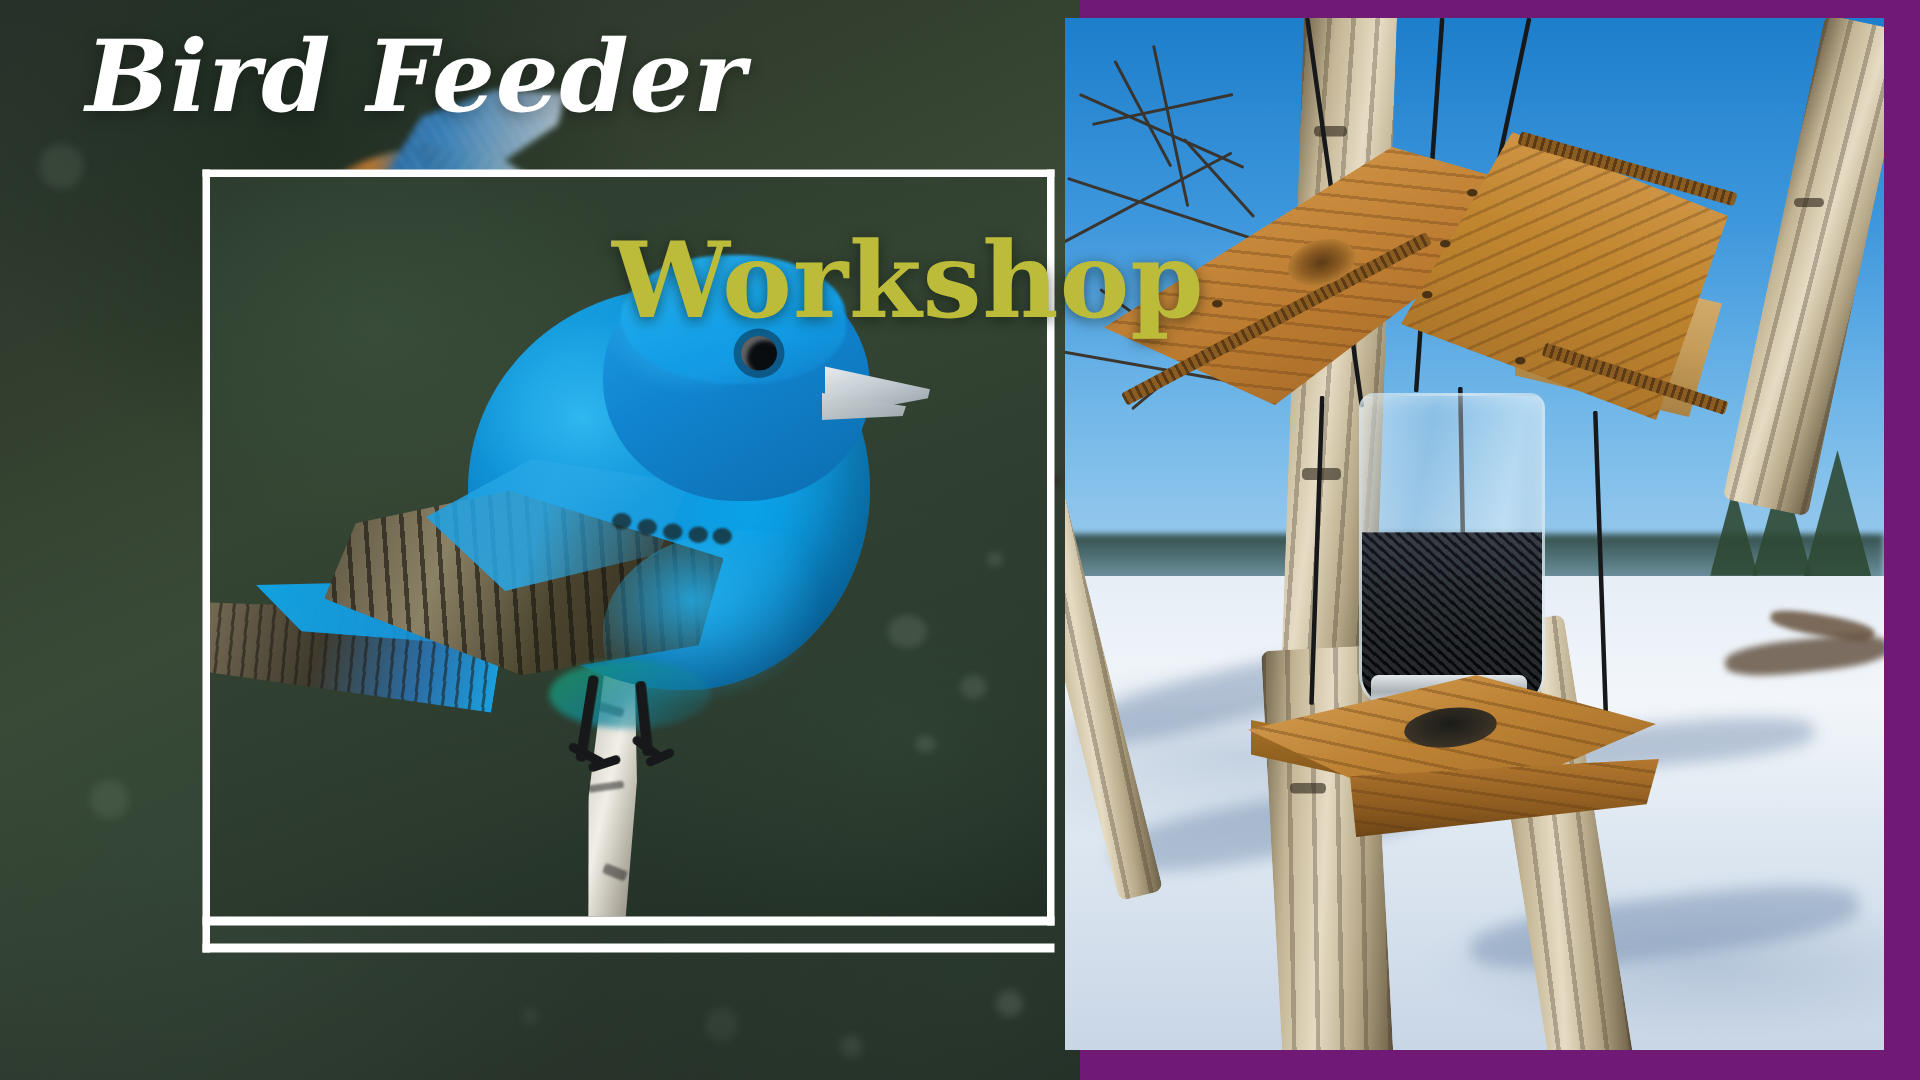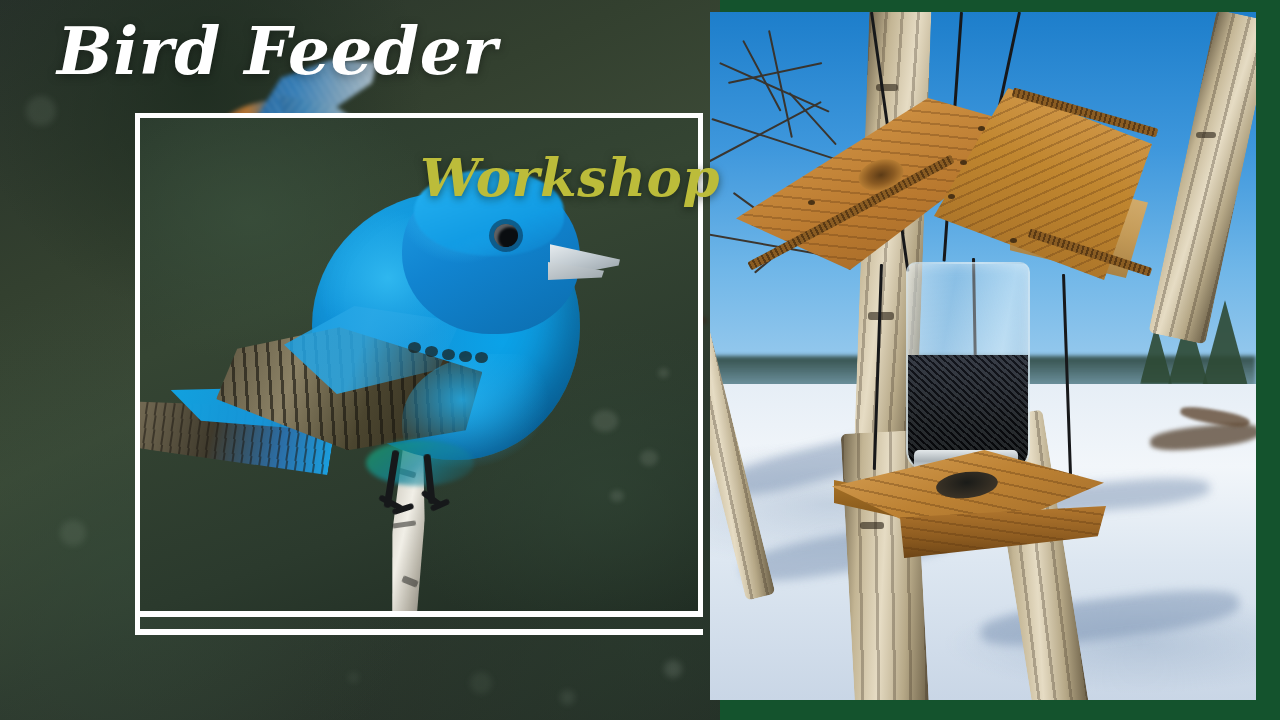--- a/index.html
+++ b/index.html
@@ -6,21 +6,21 @@
   html,body{margin:0;padding:0;background:#101510;}
   body{
     font-family:"Liberation Sans", sans-serif;
     -webkit-font-smoothing:antialiased;
   }
   #poster{
     position:relative;
     width:1280px;
     height:720px;
     overflow:hidden;
-    background:#14532d;
+    background:#701a75;
   }
 
   
   .bg-left{
     position:absolute; left:0; top:0; width:720px; height:720px;
     background:
       radial-gradient(ellipse 320px 260px at 470px 300px, rgba(66,92,70,.55), rgba(0,0,0,0) 70%),
       radial-gradient(ellipse 420px 380px at 120px 560px, rgba(52,74,56,.60), rgba(0,0,0,0) 72%),
       radial-gradient(ellipse 500px 420px at 640px 640px, rgba(44,62,48,.55), rgba(0,0,0,0) 70%),
       radial-gradient(ellipse 300px 300px at 200px 90px, rgba(30,44,32,.85), rgba(0,0,0,0) 75%),
@@ -373,25 +373,24 @@
     font-style:italic;
     font-weight:700;
     font-size:66px;
     line-height:1.08;
     color:#ffffff;
     letter-spacing:.5px;
     text-shadow:0 2px 10px rgba(0,0,0,.38);
     white-space:nowrap;
   }
   .subtitle{
-    position:absolute; left:420px; top:148px;
+    position:absolute; left:408px; top:148px;
     font-family:"DejaVu Serif", serif;
-    font-style:italic;
     font-weight:700;
-    font-size:53px;
+    font-size:70px;
     line-height:1.1;
     color:#bcbc3a;
     letter-spacing:.5px;
     text-shadow:0 2px 9px rgba(10,18,8,.55);
     white-space:nowrap;
   }
   .date{
     position:absolute; left:52px; top:640px;
     font-family:"Liberation Sans", sans-serif;
     font-weight:400;

